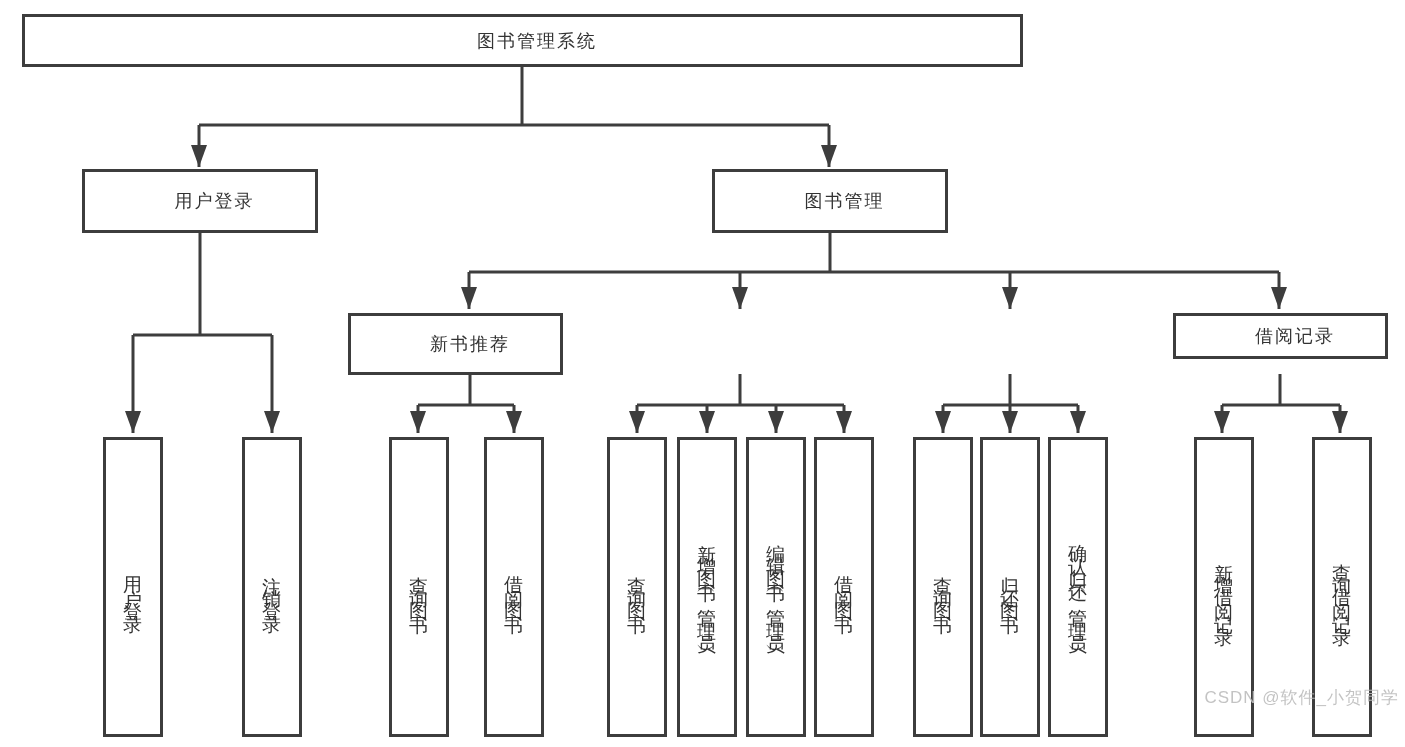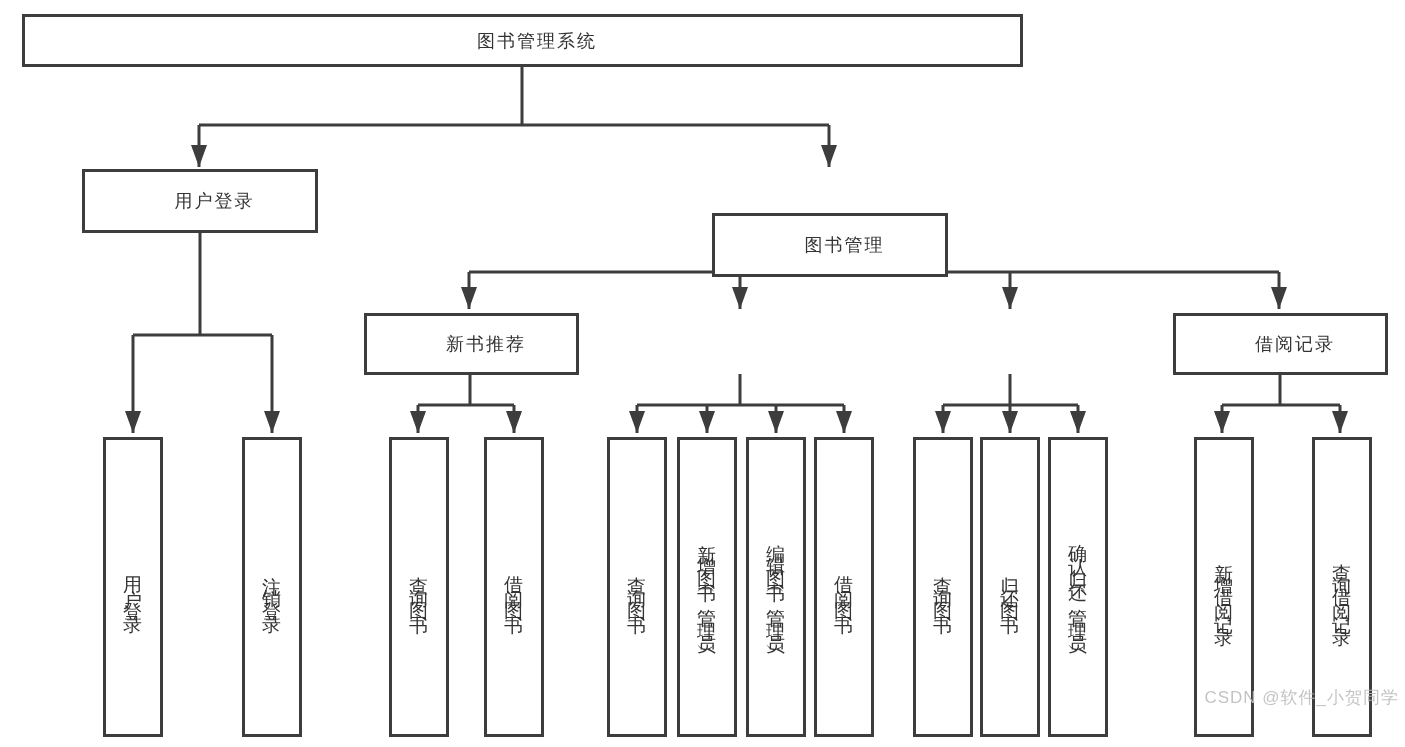--- a/index.html
+++ b/index.html
@@ -123,24 +123,24 @@
         <path d="M1280,374 V405 M1222,405 H1340"></path>
         <line x1="1222" y1="405" x2="1222" y2="433" marker-end="url(#ah)"></line>
         <line x1="1340" y1="405" x2="1340" y2="433" marker-end="url(#ah)"></line>
       </g>
     </g>
   </svg>
 
   <div class="node" style="left:22px; top:14px; width:1001px; height:53px;">图书管理系统</div>
 
   <div class="node" style="left:82px; top:169px; width:236px; height:64px;">用户登录</div>
-  <div class="node" style="left:712px; top:169px; width:236px; height:64px;margin-top:44px;">图书管理</div>
+  <div class="node" style="left:712px; top:169px; width:236px; height:64px;">图书管理</div>
 
-  <div class="node" style="left:364px; top:313px; width:215px; height:62px;">新书推荐</div>
-  <div class="node" style="left:1173px; top:313px; width:215px; height:62px;">借阅记录</div>
+  <div class="node" style="left:348px; top:313px; width:215px; height:62px;">新书推荐</div>
+  <div class="node" style="left:1173px; top:313px; width:215px; height:46px;">借阅记录</div>
 
   <div class="leaf" style="left:103px;">
     <span>用户登录</span>
   </div>
   <div class="leaf" style="left:242px;">
     <span>注销登录</span>
   </div>
 
   <div class="leaf" style="left:389px;">
     <span>查询图书</span>

